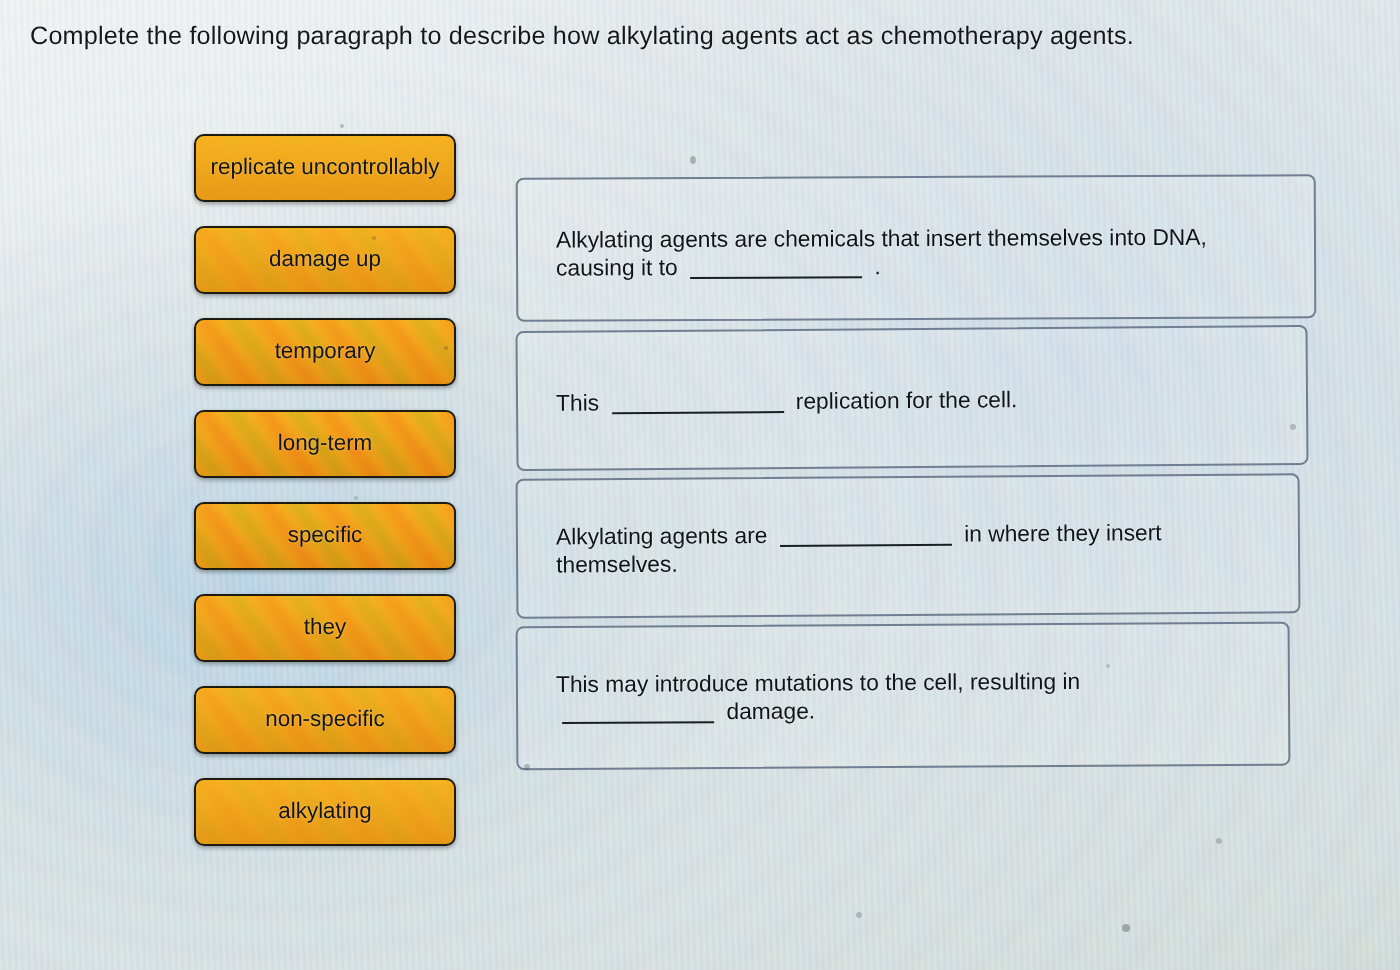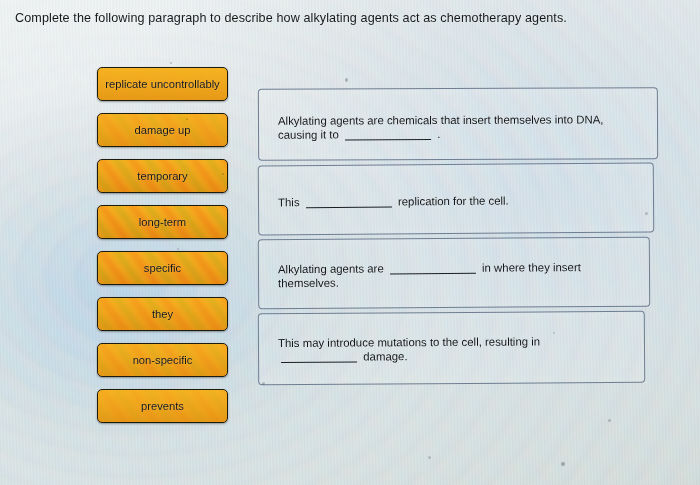--- a/index.html
+++ b/index.html
@@ -214,21 +214,21 @@
     <div class="tile">
       <span class="tile-label">specific</span>
     </div>
     <div class="tile">
       <span class="tile-label">they</span>
     </div>
     <div class="tile">
       <span class="tile-label">non-specific</span>
     </div>
     <div class="tile">
-      <span class="tile-label">prevents</span>
+      <span class="tile-label">alkylating</span>
     </div>
   </div>
 
   <div class="dropbox" id="box1">
     <div class="dbtext">
       <span>Alkylating agents are chemicals that insert themselves into DNA, causing it to</span>
       <span class="blank"></span>
       <span>.</span>
     </div>
   </div>

